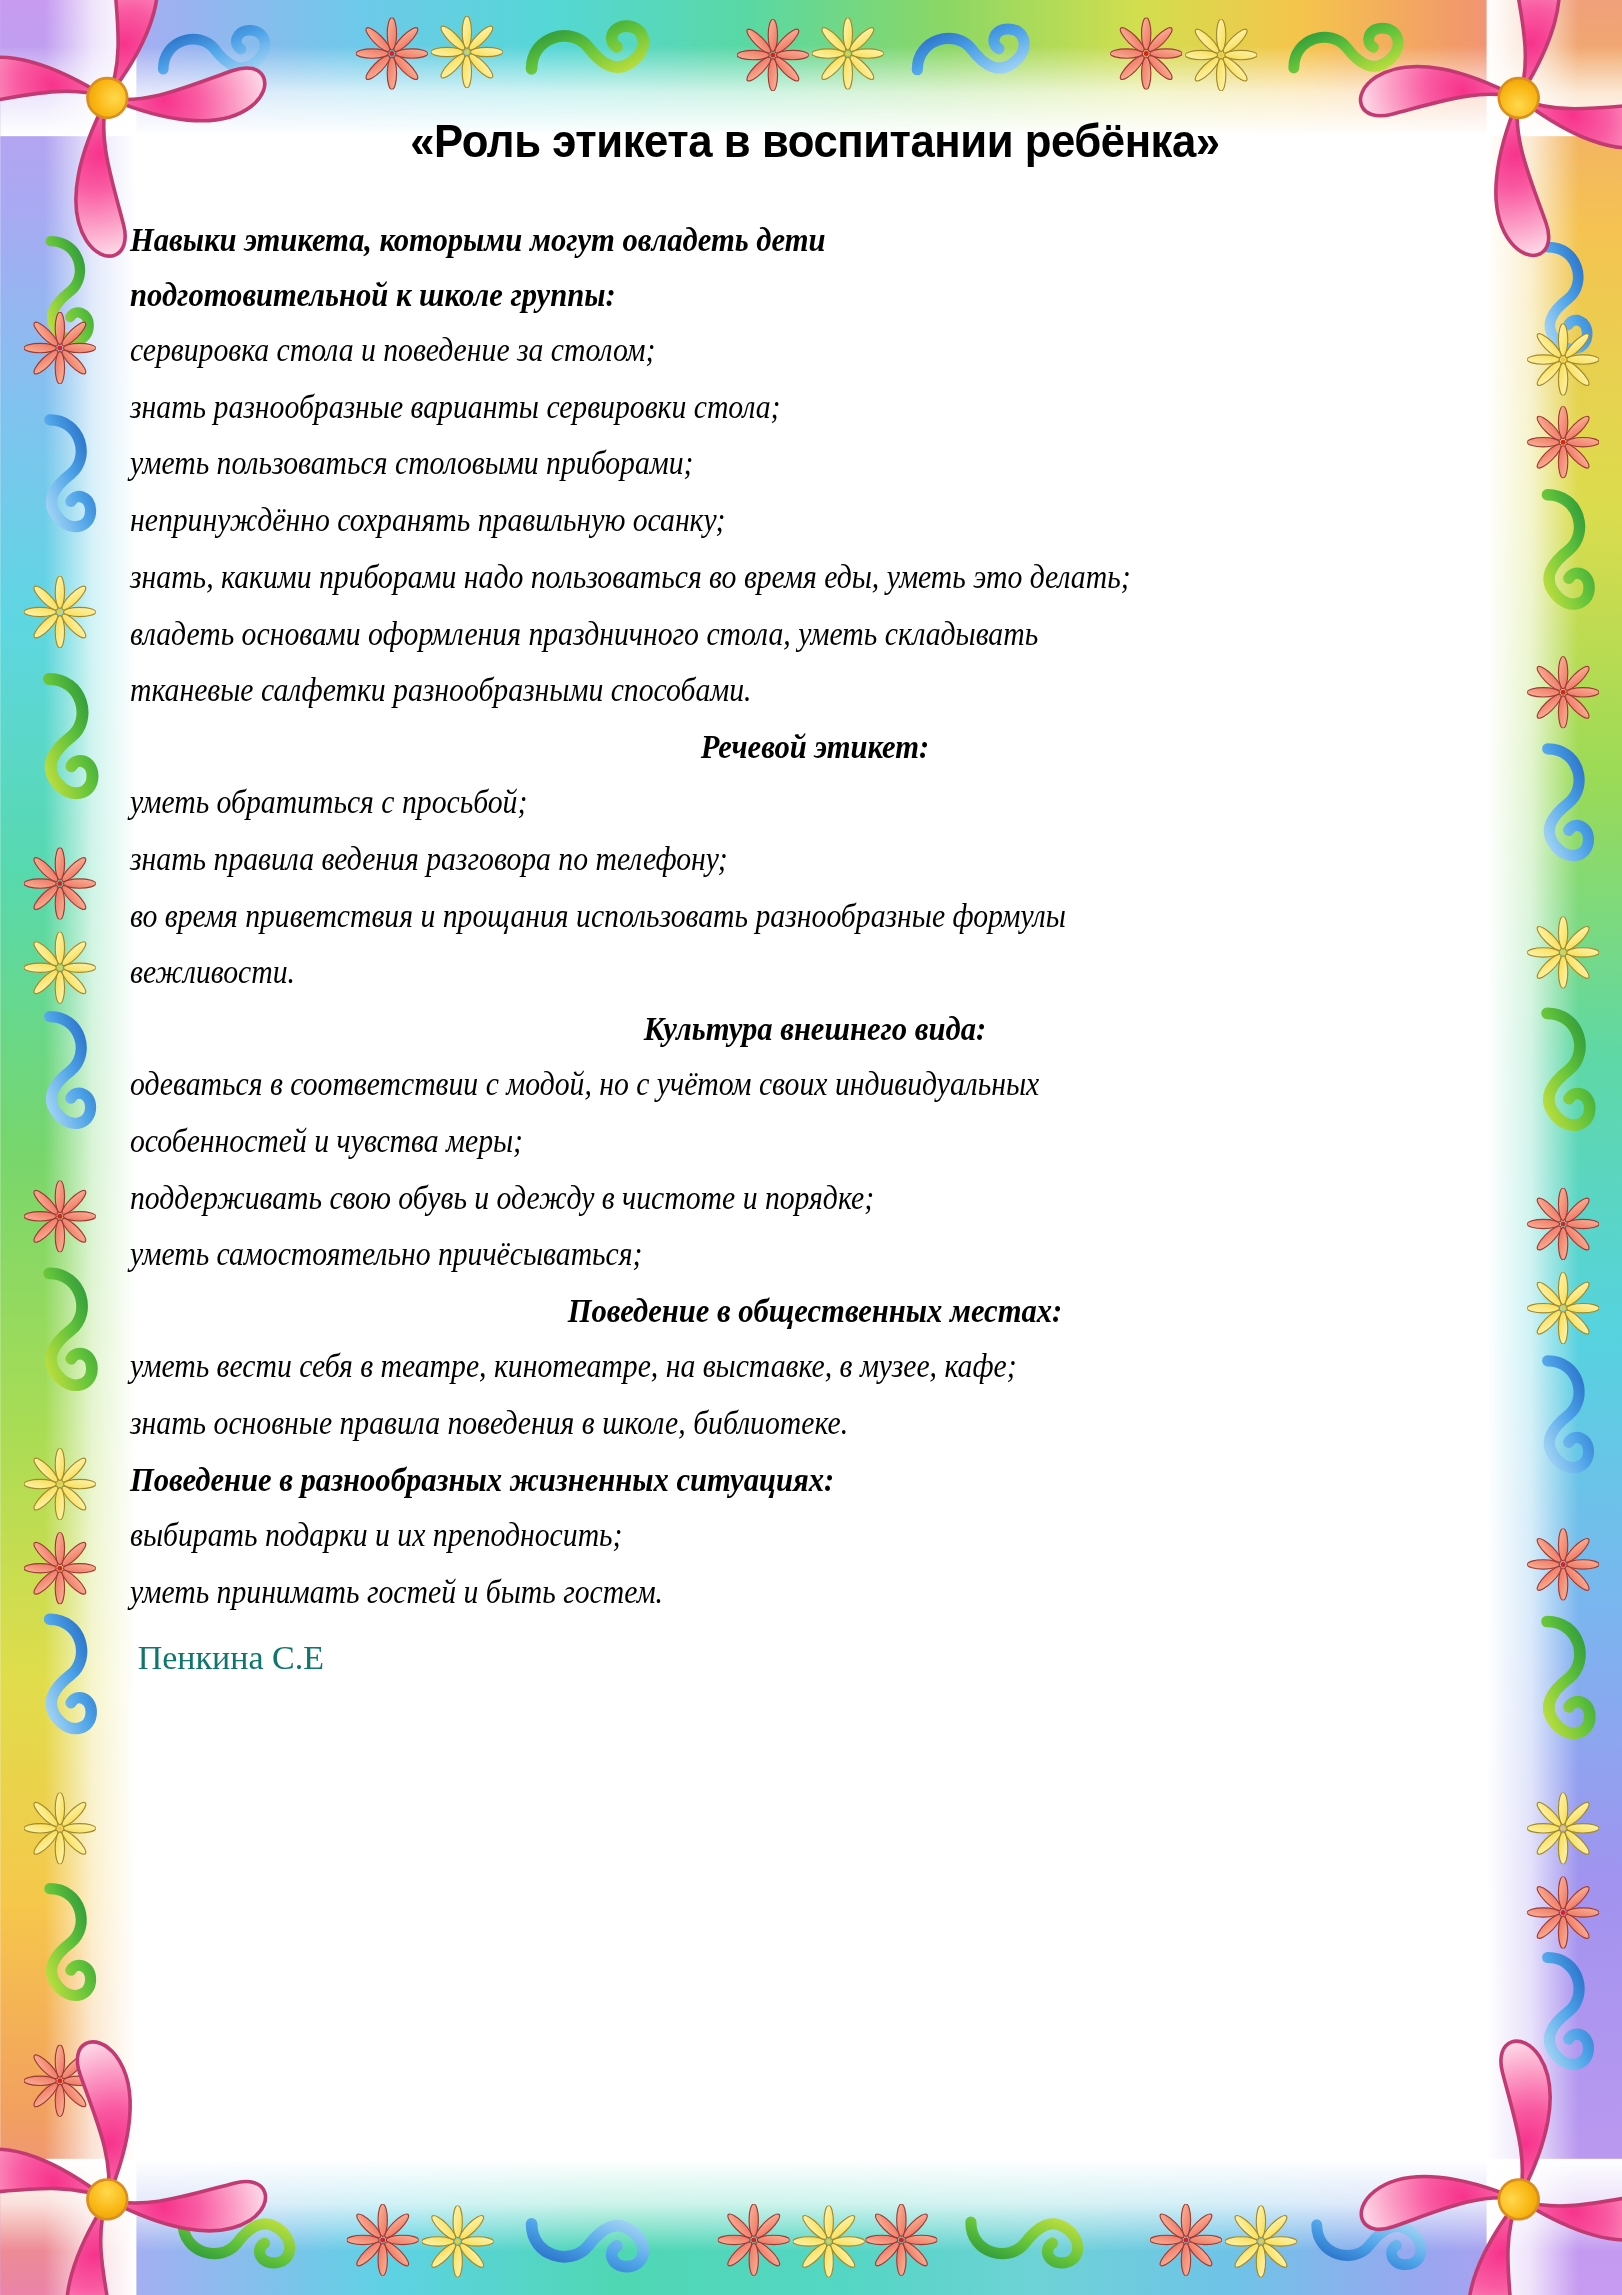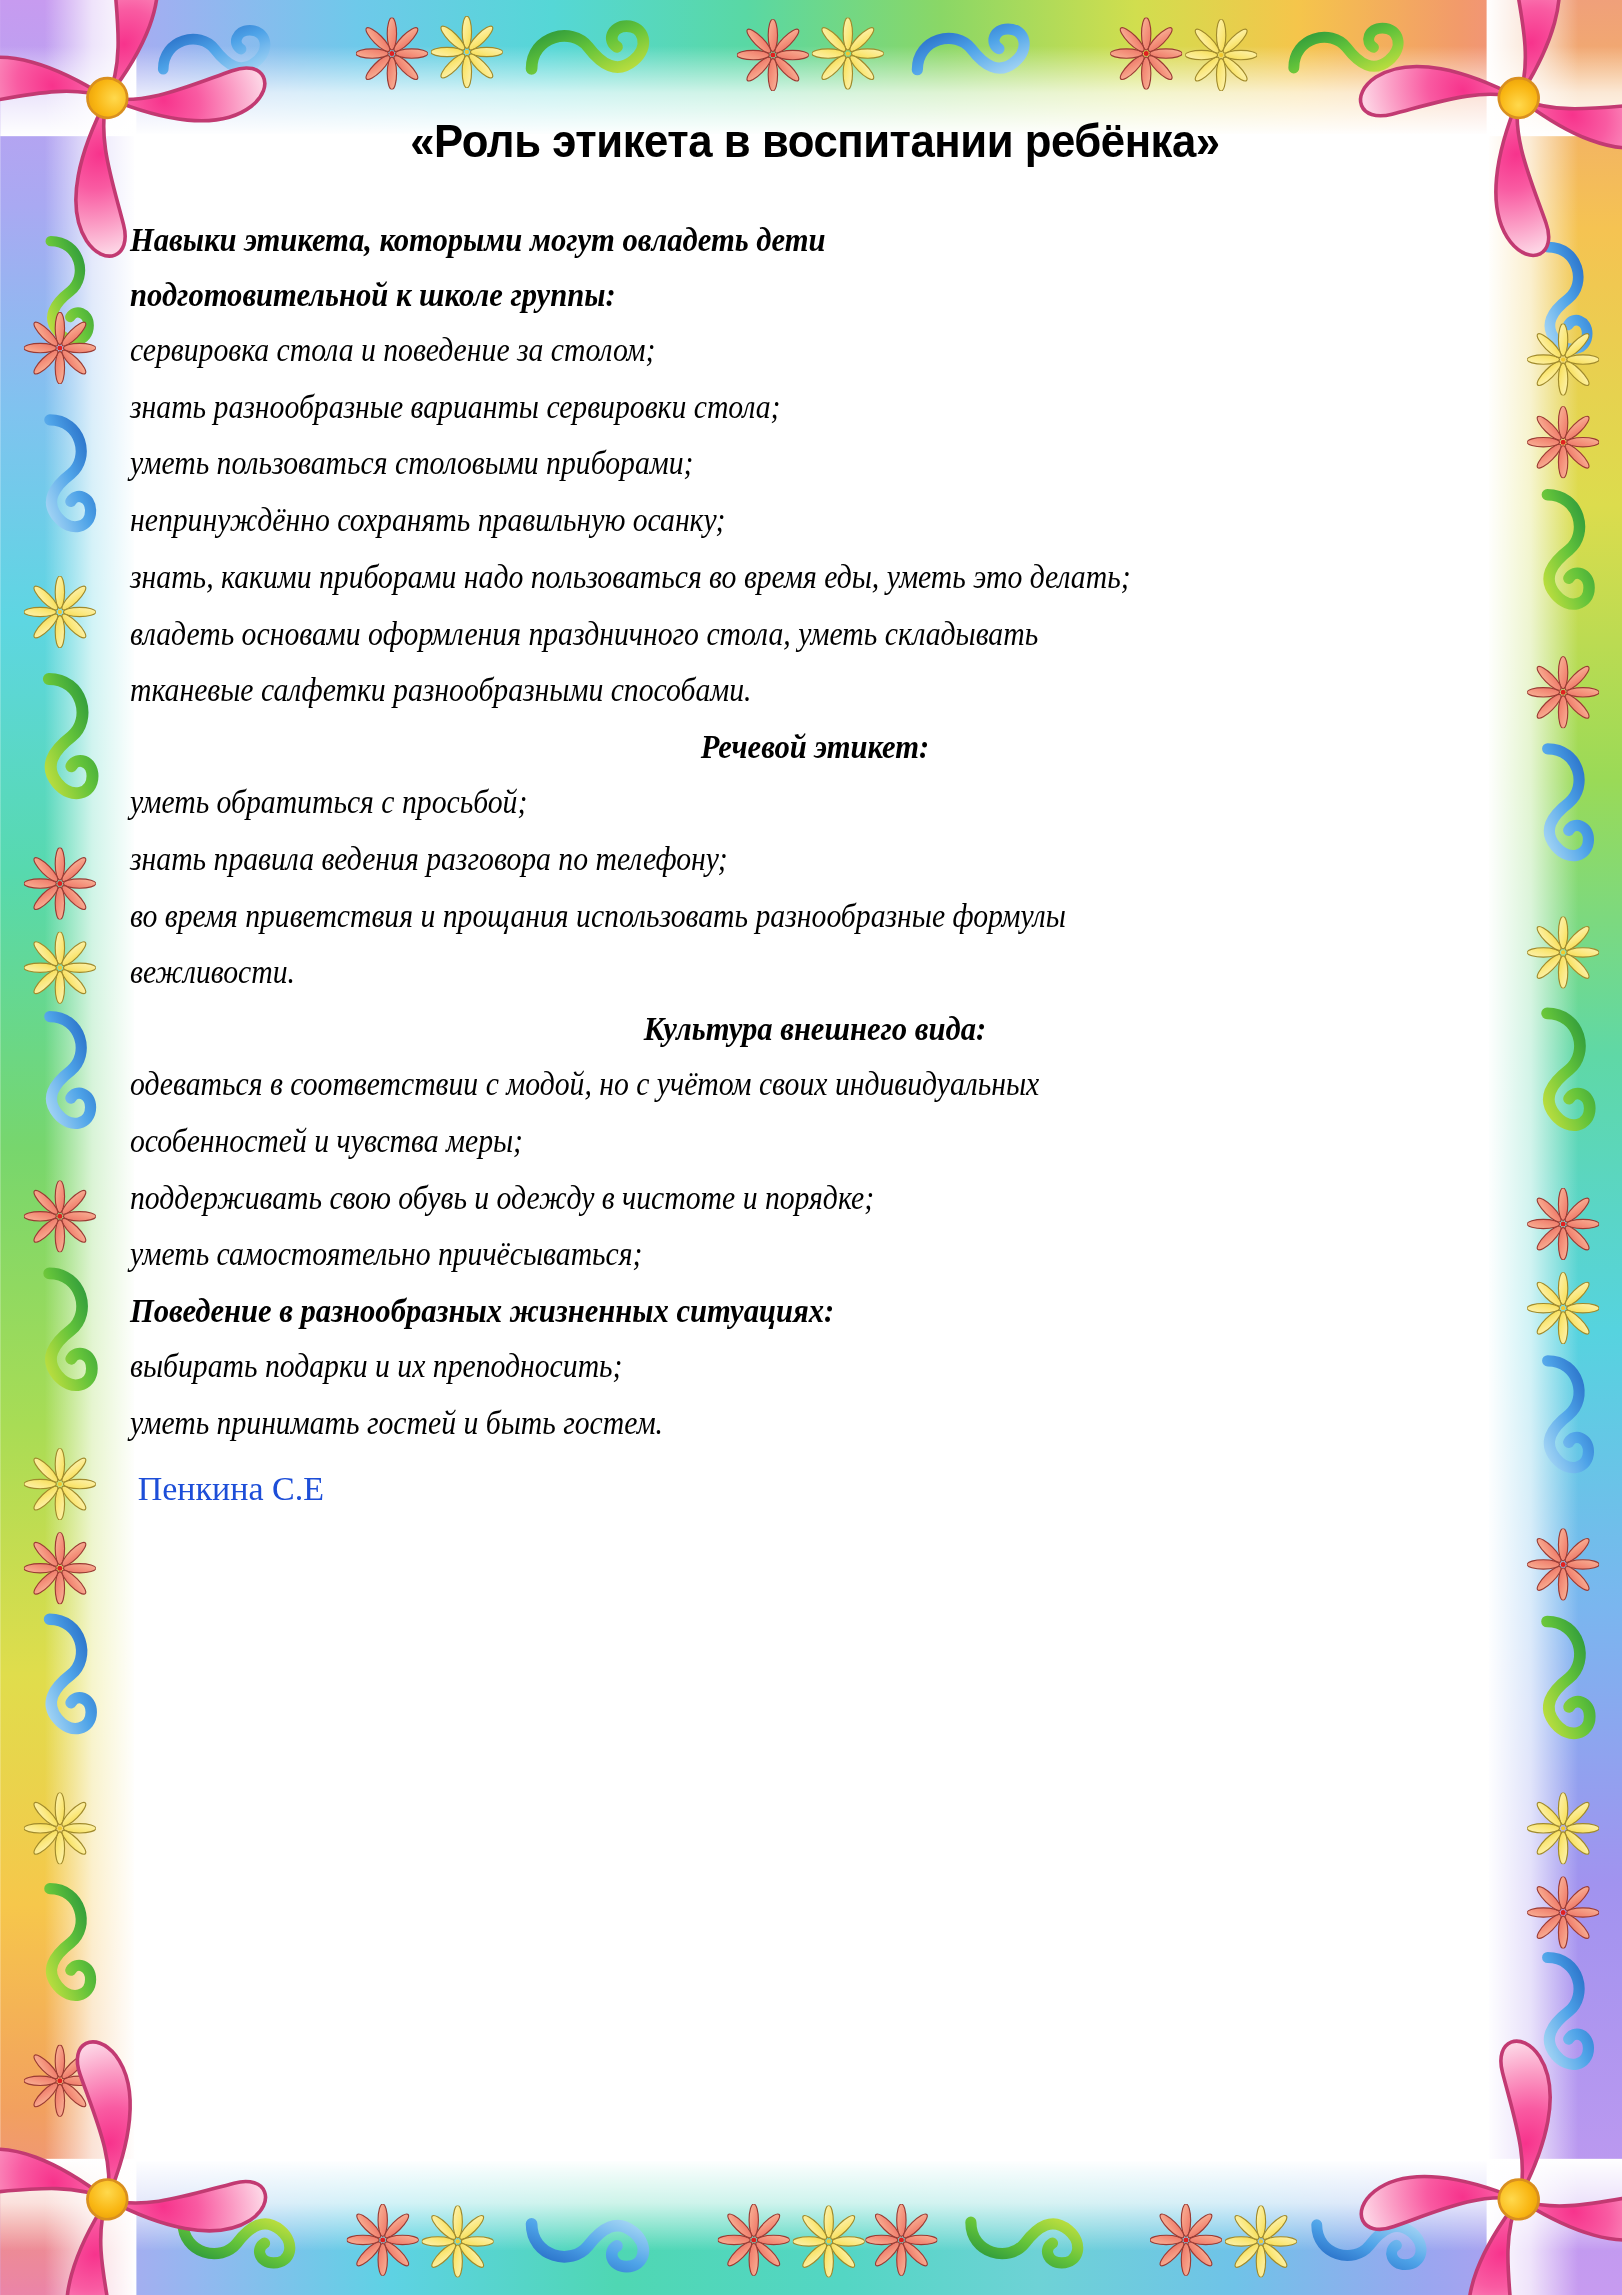--- a/index.html
+++ b/index.html
@@ -96,21 +96,21 @@
     transform: scaleX(0.9);
     transform-origin: left center;
     white-space: nowrap;
   }
 
   .signature {
     font-family: "Liberation Serif", "DejaVu Serif", serif;
     font-weight: normal;
     font-size: 34px;
     line-height: 1.6;
-    color: #1d4ed8;
+    color: #0f766e;
     margin: 10.7px 0 0 0;
     padding-left: 7.7px;
     white-space: nowrap;
   }
 </style>
 </head>
 <body>
 
 <div id="page">
 
@@ -390,20 +390,25 @@
     </div>
 
     <div class="block">
       <p class="h-center">Культура внешнего вида:</p>
       <p class="para">одеваться в соответствии с модой, но с учётом своих индивидуальных</p>
       <p class="para">особенностей и чувства меры;</p>
       <p class="para">поддерживать свою обувь и одежду в чистоте и порядке;</p>
       <p class="para">уметь самостоятельно причёсываться;</p>
     </div>
 
+    <div class="block">
+      <p class="h-center">Поведение в общественных местах:</p>
+      <p class="para">уметь вести себя в театре, кинотеатре, на выставке, в музее, кафе;</p>
+      <p class="para">знать основные правила поведения в школе, библиотеке.</p>
+    </div>
 
     <div class="block">
       <p class="h-left">Поведение в разнообразных жизненных ситуациях:</p>
       <p class="para">выбирать подарки и их преподносить;</p>
       <p class="para">уметь принимать гостей и быть гостем.</p>
     </div>
 
     <p class="signature"> Пенкина С.Е</p>
   </div>
 

